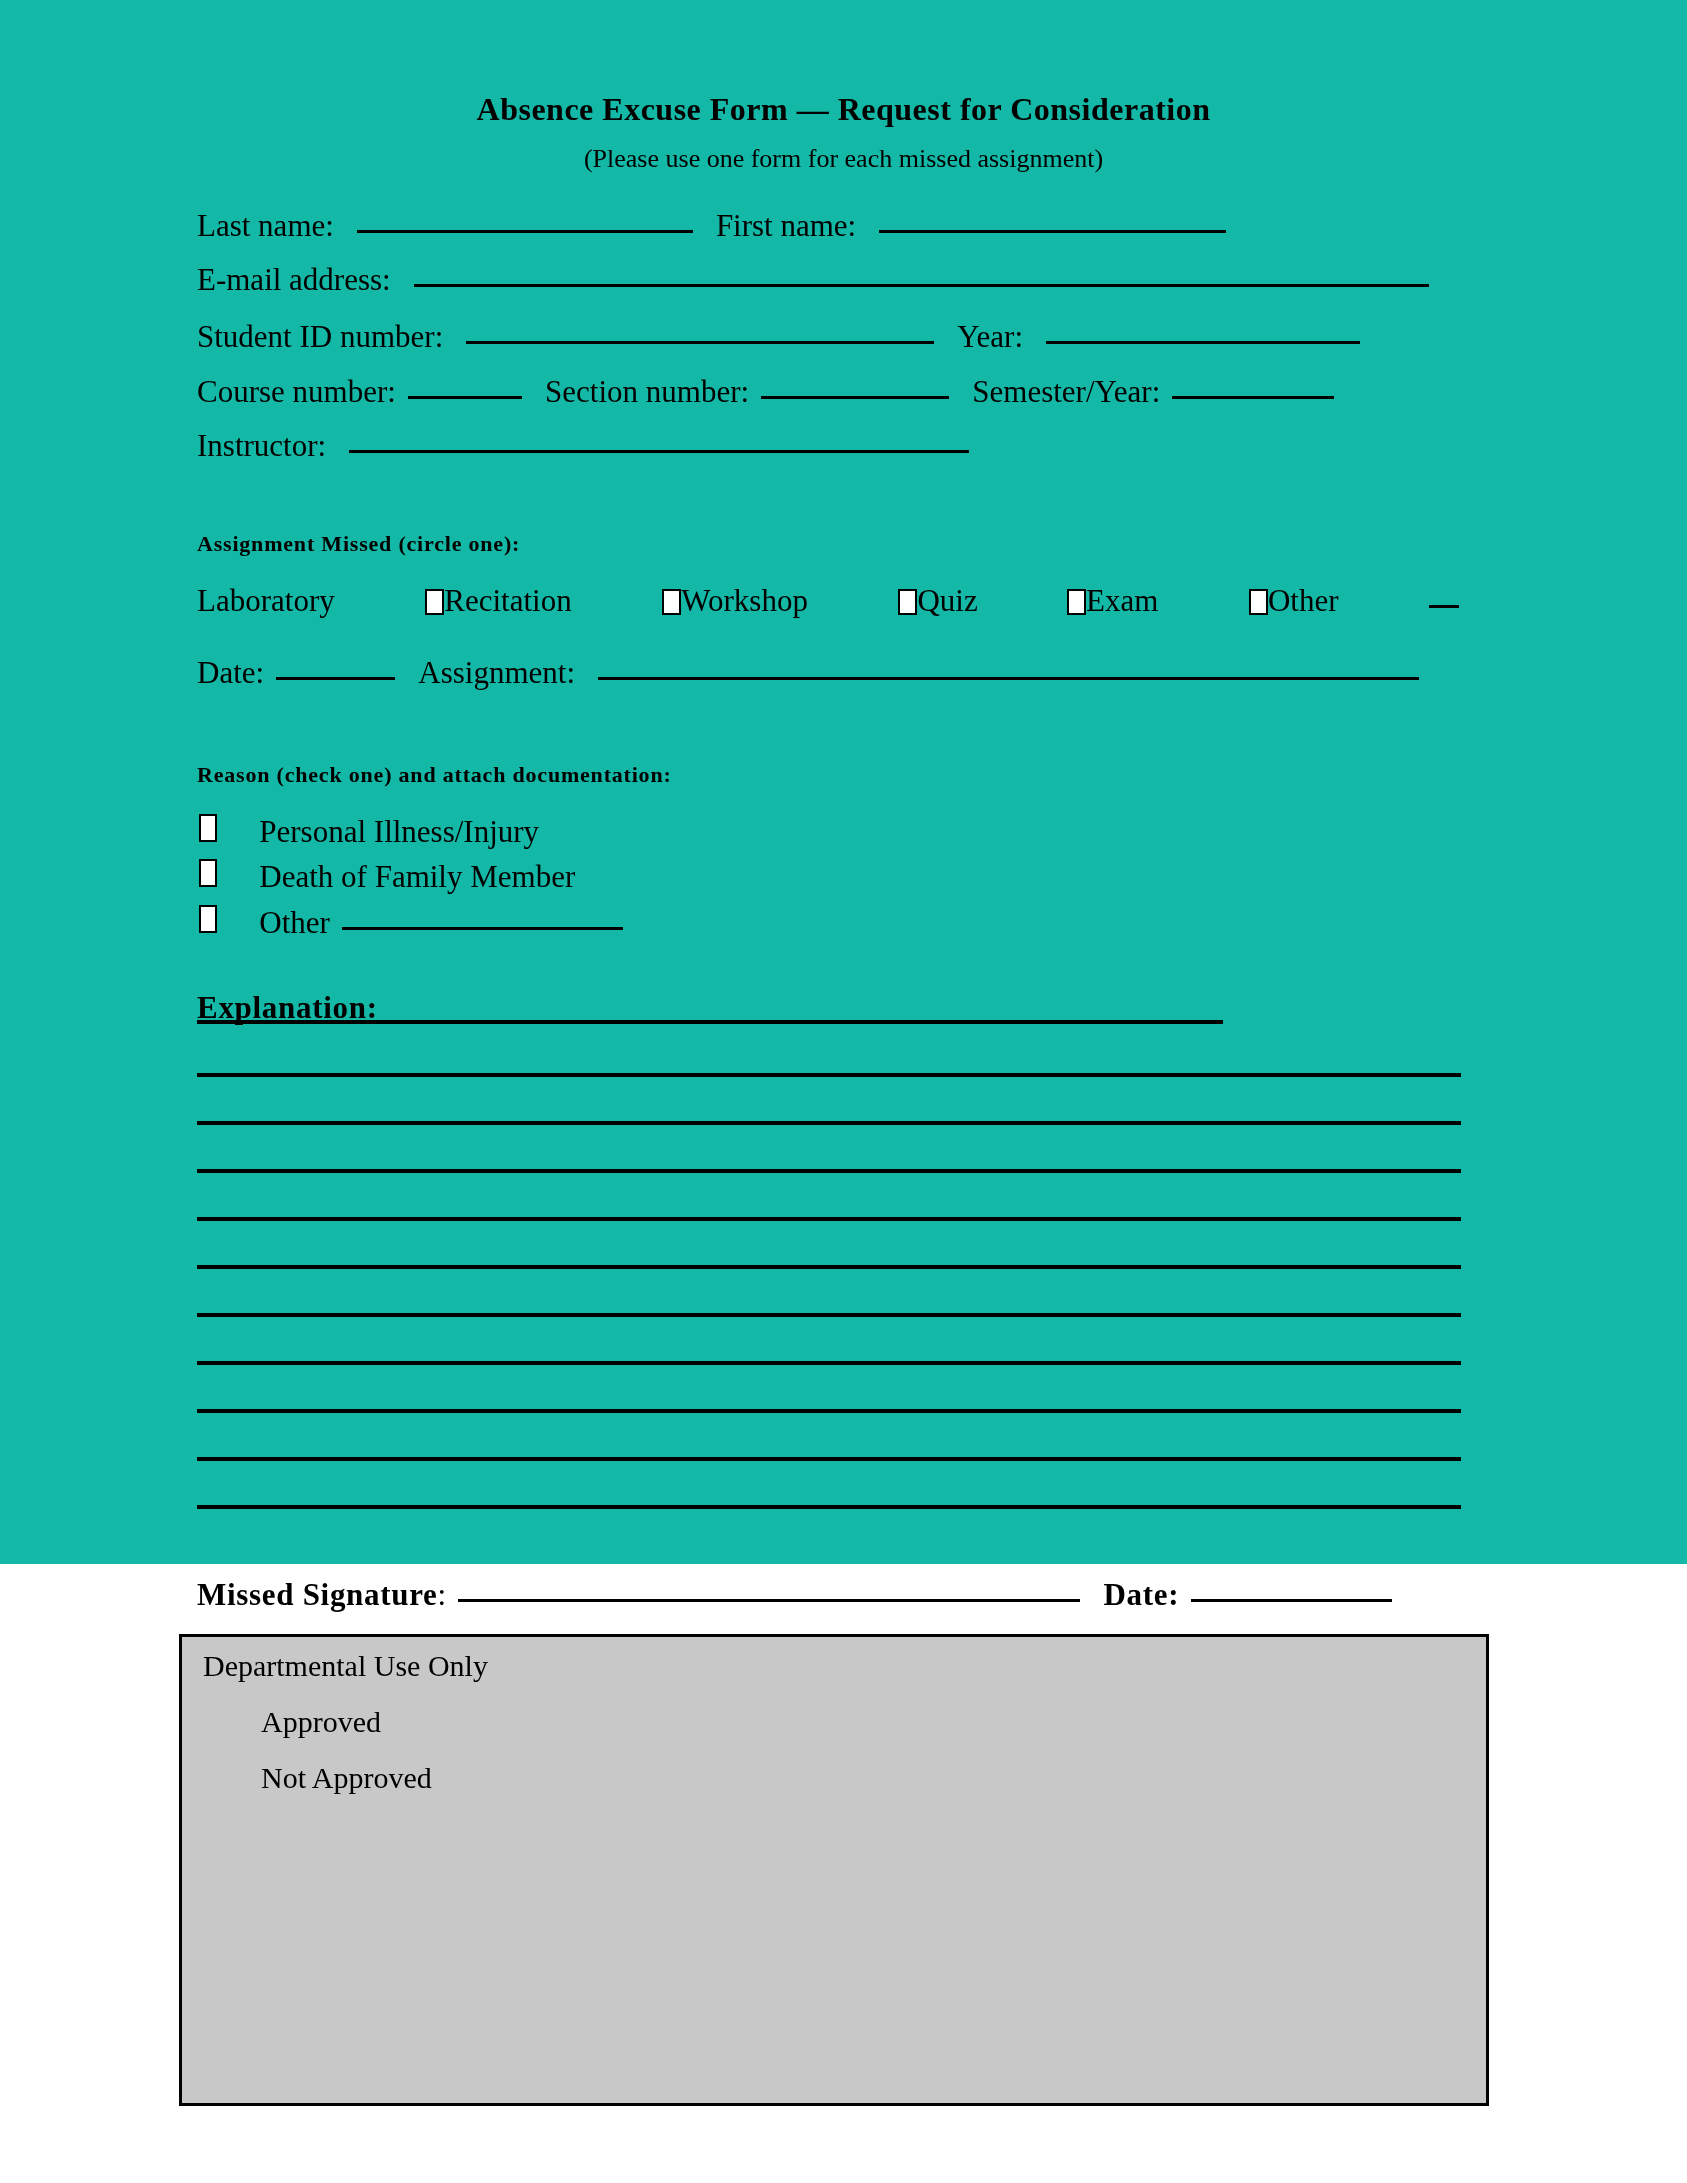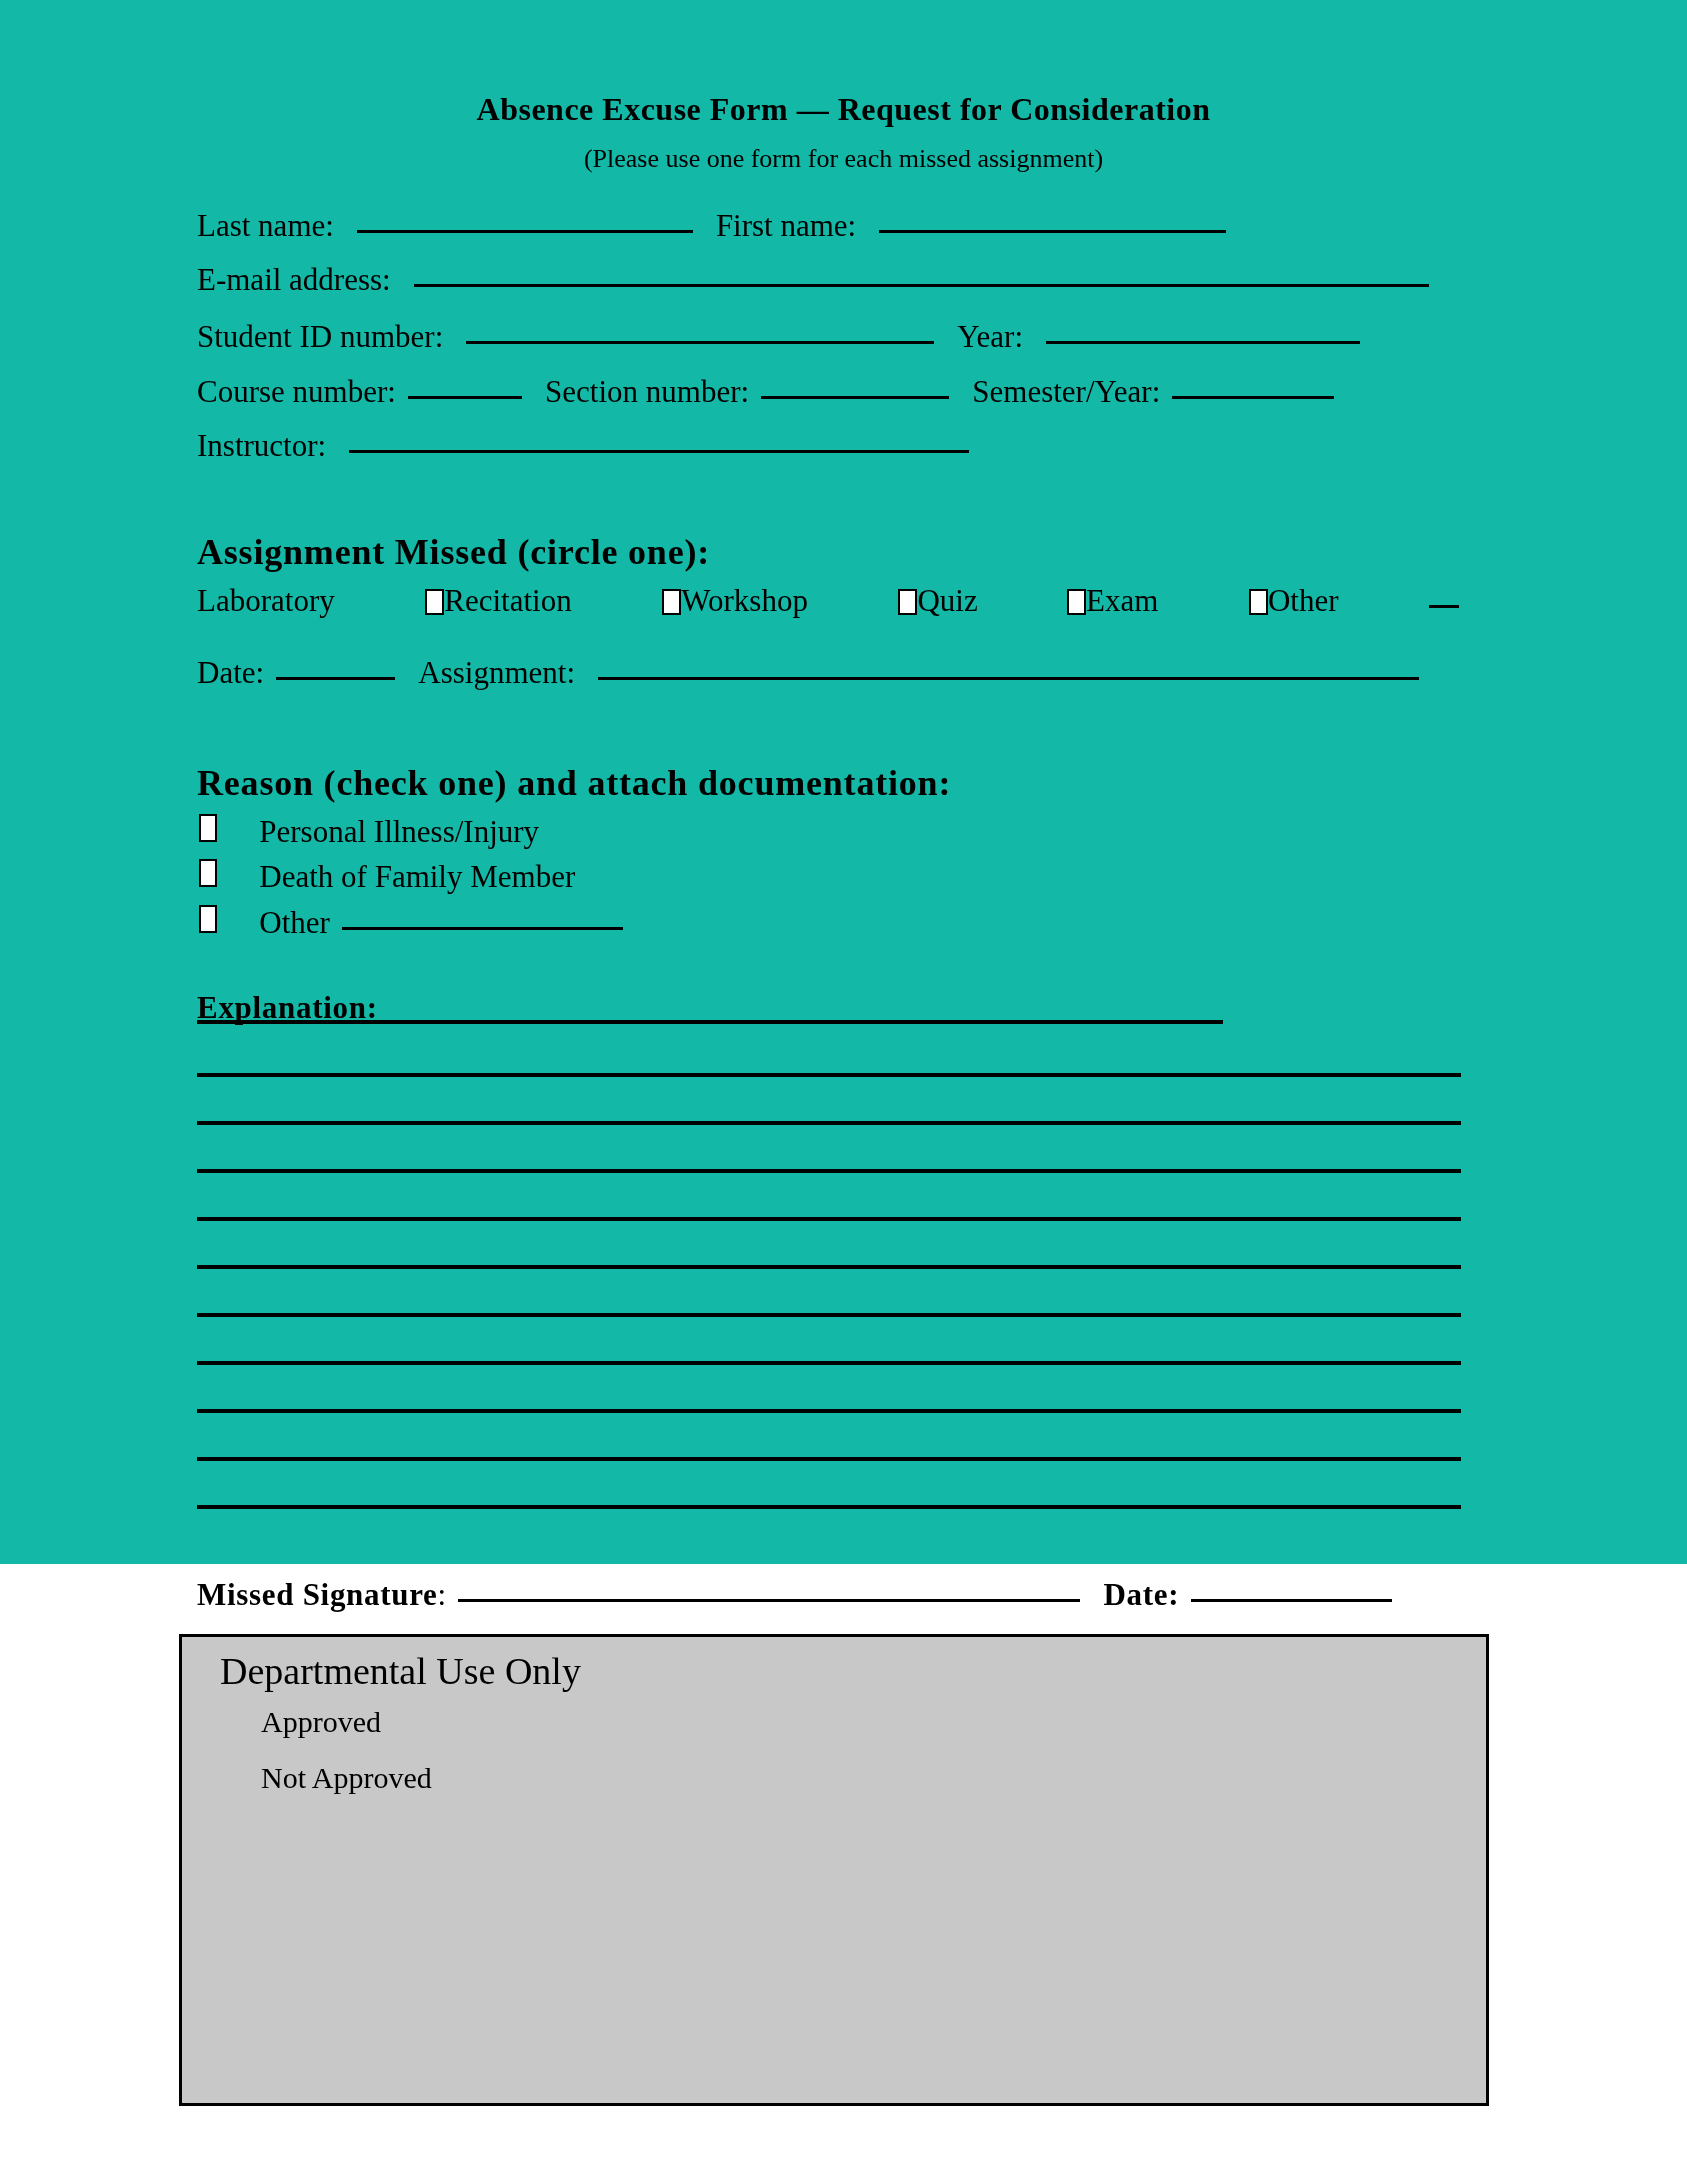--- a/index.html
+++ b/index.html
@@ -78,21 +78,21 @@
     position: relative;
     top: -2.6px;
   }
   .gap-s { display:inline-block; width: 12.2px; }
   .gap-m { display:inline-block; width: 23px; }
 
   
   .section-head {
     position: absolute;
     left: 197px;
-    font-size: 36px;
+    font-size: 22px;
     font-weight: bold;
     letter-spacing: 0.8px;
     white-space: nowrap;
   }
 
   
   .box-inline {
     display: inline-block;
     width: 19px;
     height: 26px;
@@ -145,23 +145,23 @@
     left: 179px;
     top: 1634px;
     width: 1310px;
     height: 472px;
     background: #c8c8c8;
     border: 3.5px solid #000;
     box-sizing: border-box;
   }
   .dept-title {
     position: absolute;
-    left: 38px;
+    left: 21px;
     top: 12.2px;
-    font-size: 38px;
+    font-size: 30px;
     white-space: nowrap;
   }
   .dept-opt {
     position: absolute;
     left: 79px;
     font-size: 30px;
     white-space: nowrap;
   }
 </style>
 </head>

